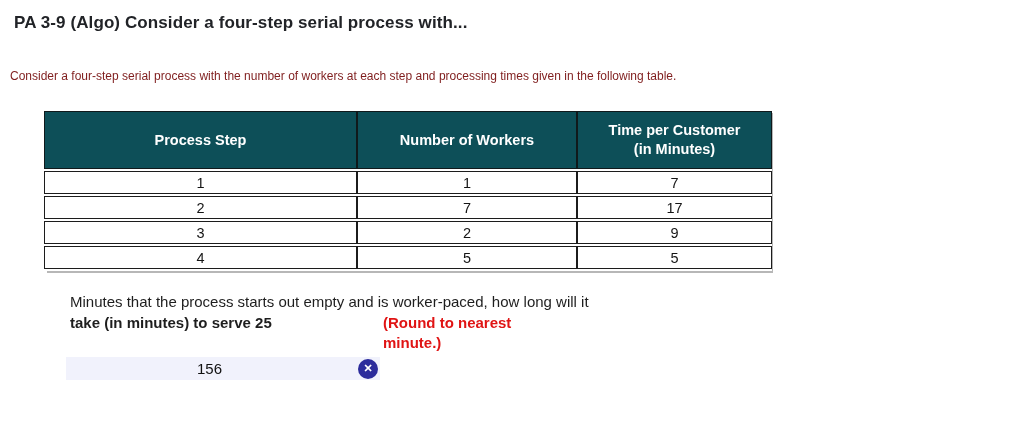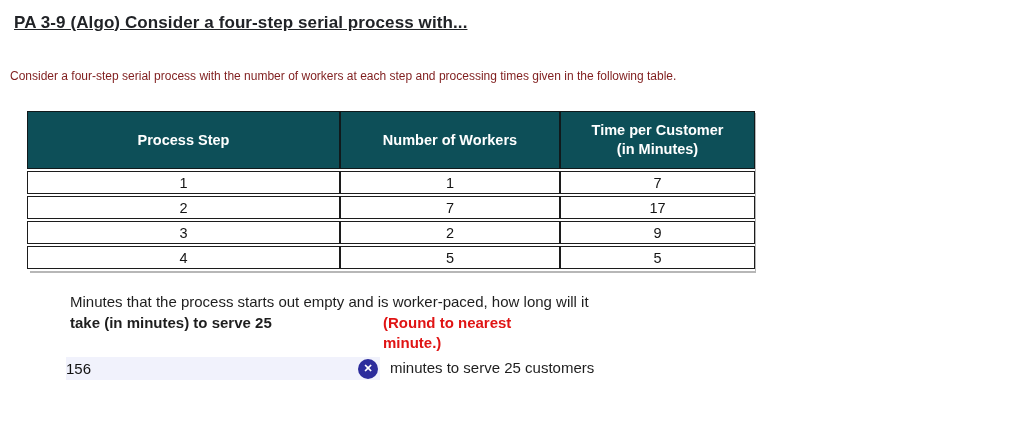--- a/index.html
+++ b/index.html
@@ -8,29 +8,28 @@
     background: #ffffff;
     font-family: "Liberation Sans", sans-serif;
     overflow: hidden;
   }
   .page-title {
     margin: 13px 0 0 14px;
     font-size: 17px;
     font-weight: 700;
     color: #212327;
     letter-spacing: 0.1px;
-    text-decoration: underline;
   }
   .intro-text {
     margin: 36px 0 0 10px;
     font-size: 12px;
     color: #7f1d1d;
   }
   .process-table {
-    margin: 26px 0 0 27px;
+    margin: 26px 0 0 44px;
     border-collapse: separate;
     border-spacing: 0 2px;
     table-layout: fixed;
     width: 728px;
     box-shadow: 2px 3px 0 -1px #b7b7b7;
   }
   .process-table th {
     background: #0d4f58;
     color: #ffffff;
     font-size: 14.5px;
@@ -80,21 +79,21 @@
     display: flex;
     align-items: center;
     justify-content: flex-end;
   }
   .answer-input {
     flex: 1;
     height: 100%;
     border: none;
     outline: none;
     background: transparent;
-    text-align: left;
+    text-align: center;
     font-family: "Liberation Sans", sans-serif;
     font-size: 15px;
     color: #111111;
     padding-right: 5px;
   }
   .incorrect-icon {
     width: 20px;
     height: 20px;
     min-width: 20px;
     border-radius: 50%;
@@ -158,15 +157,14 @@
     <div class="q-note">
       <div>(Round to nearest</div>
       <div>minute.)</div>
     </div>
   </div>
   <div class="answer-row">
     <div class="answer-field">
       <input class="answer-input" type="text" value="156" style="">
       <span class="incorrect-icon">✕</span>
     </div>
-    <span class="answer-suffix">minutes to serve 25 customers</span>
   </div>
 </div>
 
 </body></html>

